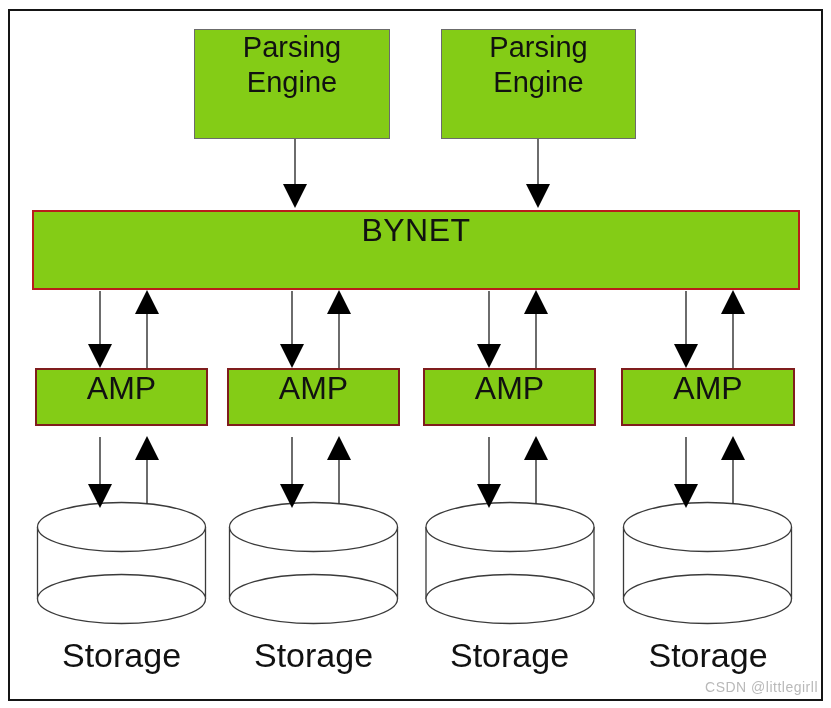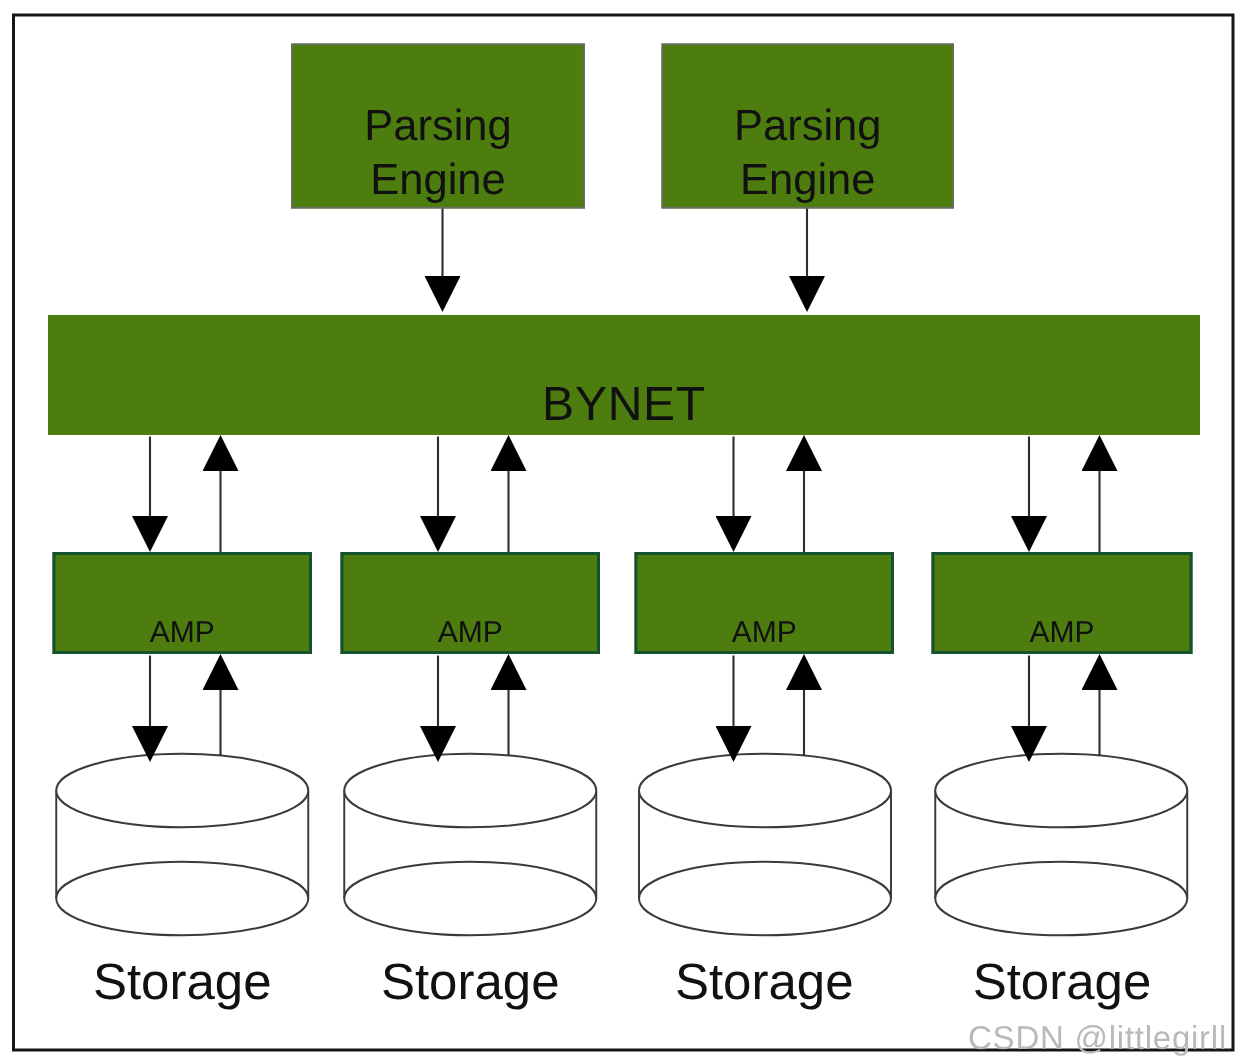--- a/index.html
+++ b/index.html
@@ -17,52 +17,52 @@
   .outer-border {
     position: absolute;
     left: 8px; top: 9px;
     width: 815px; height: 692px;
     border: 2px solid #151515;
     background: transparent;
   }
 
   .node {
     position: absolute;
-    background: #4d7c0f;
+    background: #84cc16;
     display: flex;
-    align-items: flex-end;
+    align-items: flex-start;
     justify-content: center;
     text-align: center;
     color: #111111;
     z-index: 2;
   }
 
   .pe-box {
     width: 196px; height: 110px;
     border: 1px solid #6b6b6b;
     font-size: 29px;
     line-height: 1.22;
     padding: 0 14px;
   }
   .pe-box.pe-1 { left: 194px; top: 29px; }
   .pe-box.pe-2 { left: 441px; top: 29px; width: 195px; }
 
   .bynet-box {
     left: 32px; top: 210px;
     width: 768px; height: 80px;
-    border: 2px solid #4d7c0f;
+    border: 2px solid #b91c1c;
     font-size: 32px;
     letter-spacing: 0.5px;
   }
 
   .amp-box {
     top: 368px;
-    width: 173px; height: 68px;
-    border: 2px solid #14532d;
-    font-size: 20px;
+    width: 173px; height: 58px;
+    border: 2px solid #7f1d1d;
+    font-size: 32px;
   }
   .amp-1 { left: 35px; }
   .amp-2 { left: 227px; }
   .amp-3 { left: 423px; }
   .amp-4 { left: 621px; width: 174px; }
 
   .storage-label {
     position: absolute;
     top: 636px;
     width: 173px;
@@ -73,21 +73,21 @@
   }
   .storage-label.sl-1 { left: 35px; }
   .storage-label.sl-2 { left: 227px; }
   .storage-label.sl-3 { left: 423px; }
   .storage-label.sl-4 { left: 621px; width: 174px; }
 
   .watermark {
     position: absolute;
     right: 13px;
     top: 679px;
-    font-size: 22px;
+    font-size: 14px;
     color: #b9b9b9;
     letter-spacing: 0.5px;
     z-index: 3;
   }
 
   svg.diagram-lines {
     position: absolute;
     left: 0; top: 0;
     width: 831px; height: 708px;
     z-index: 4;

